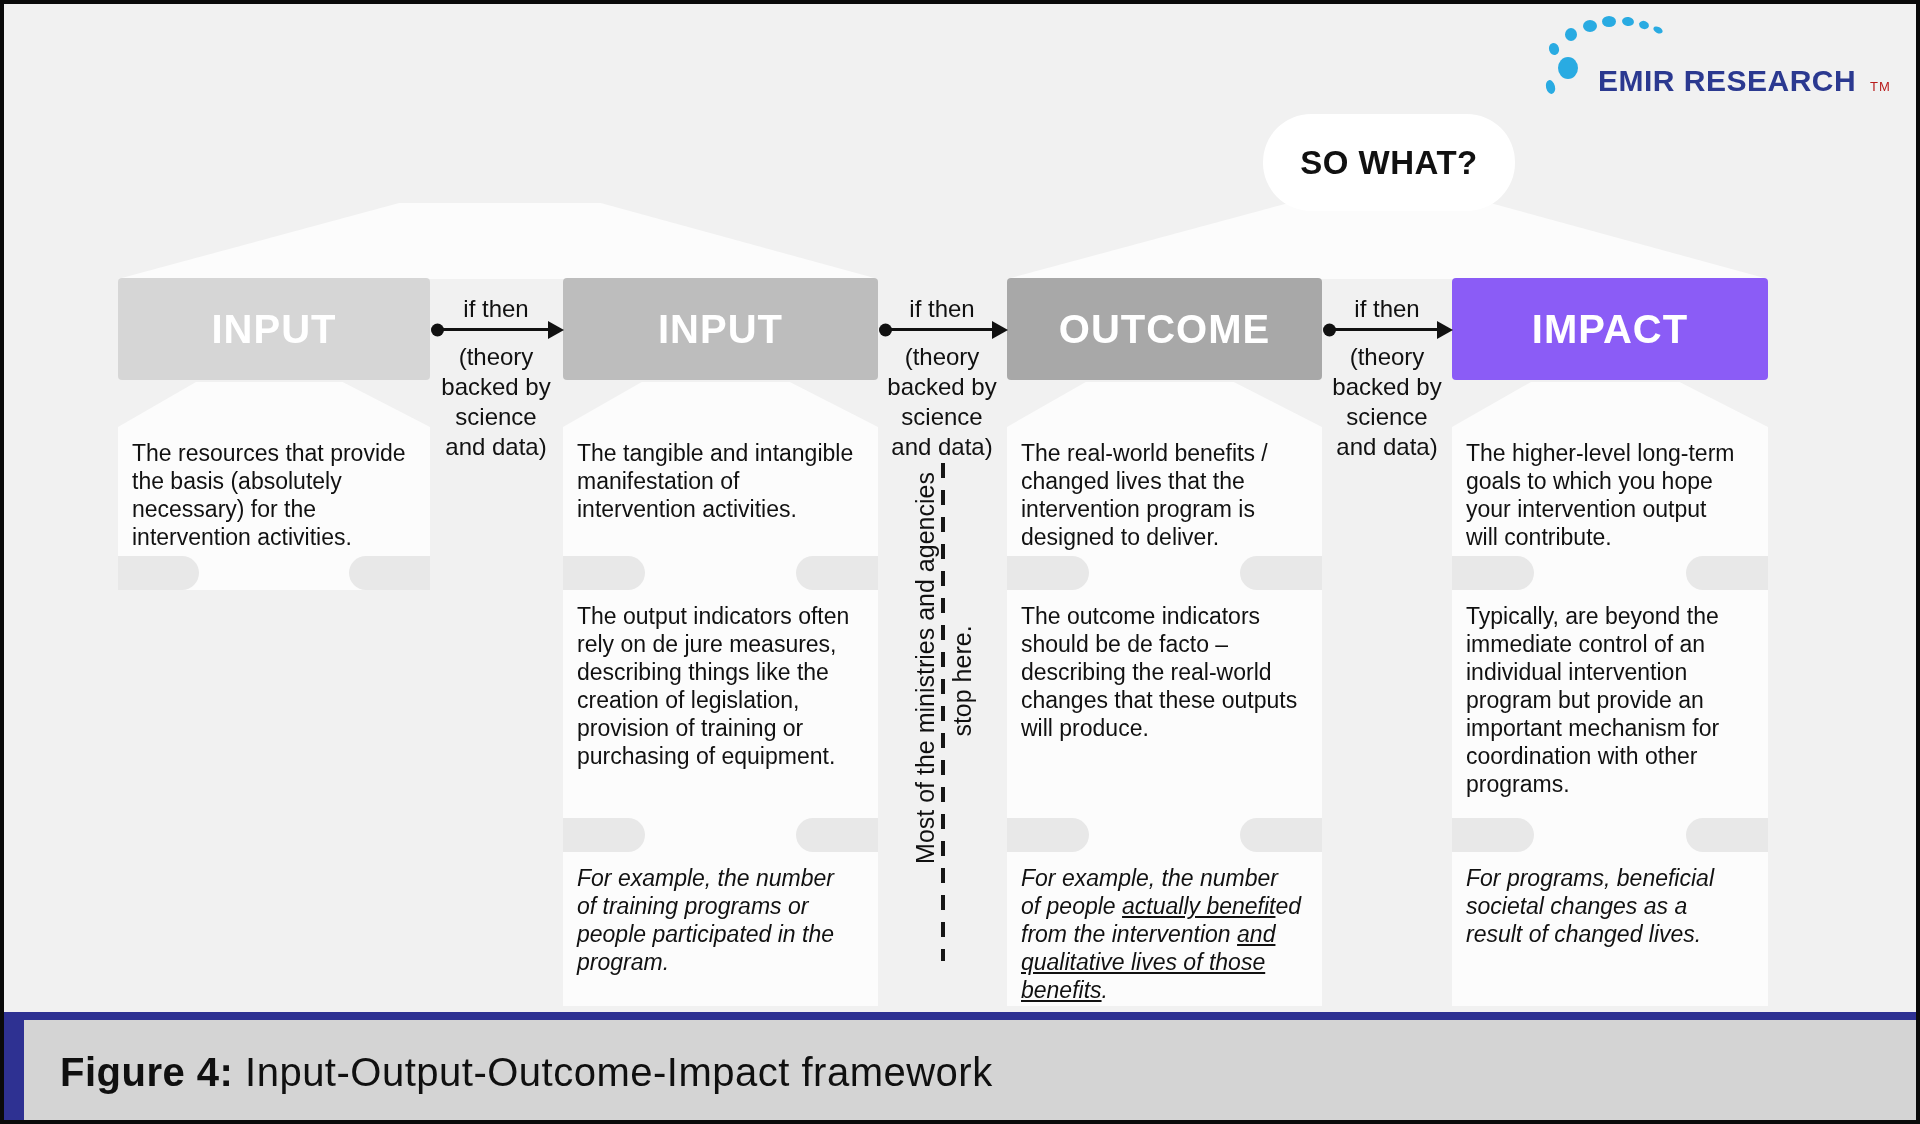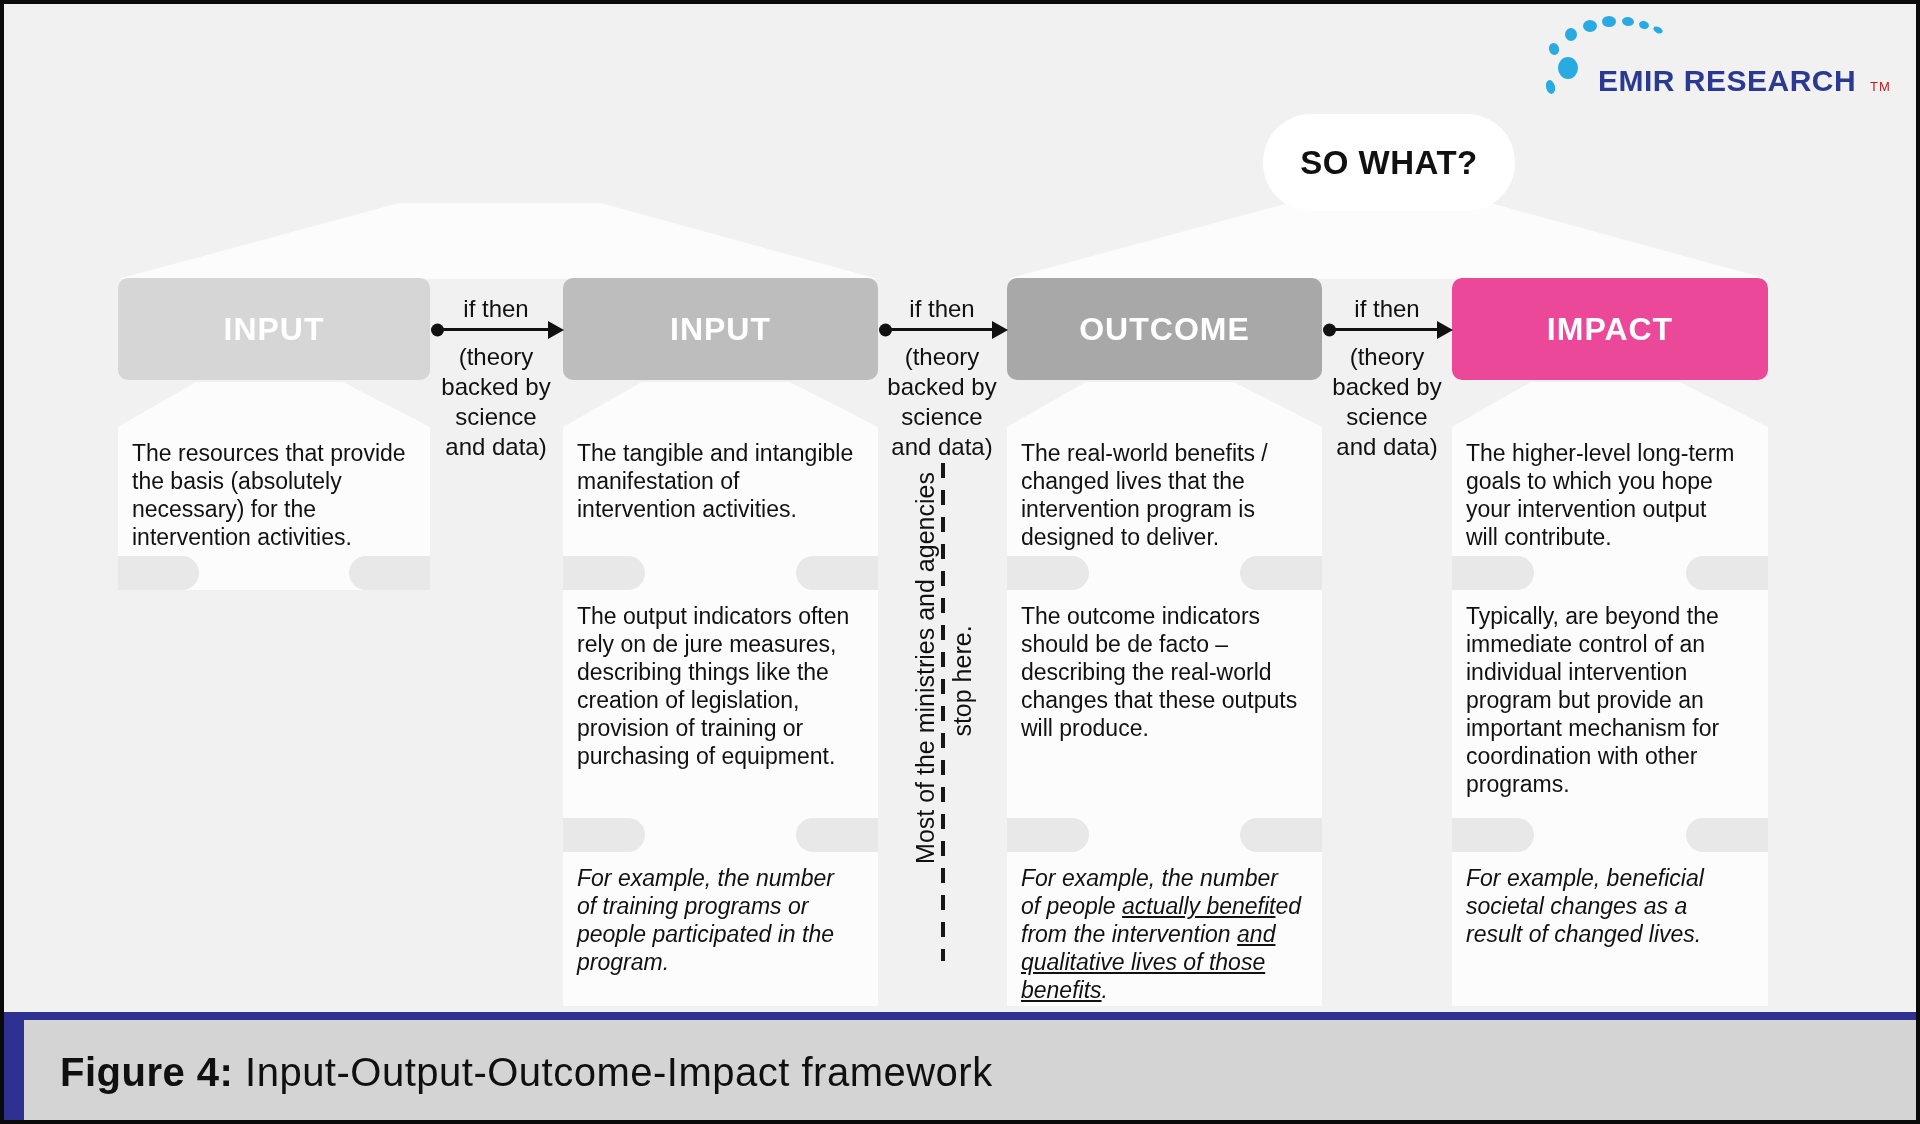--- a/index.html
+++ b/index.html
@@ -17,22 +17,22 @@
 
   
   .bubble{
     background:#fff;border-radius:48px;display:flex;align-items:center;justify-content:center;
     font-weight:bold;font-size:33px;color:#111;letter-spacing:.5px;z-index:5;
   }
   .funnel{background:#fcfcfc;clip-path:polygon(37% 0,63.5% 0,100% 100%,0 100%);z-index:1;}
 
   
   .hbox{
-    border-radius:10px;display:flex;align-items:center;justify-content:center;
-    color:#fff;font-weight:bold;font-size:32px;letter-spacing:1px;z-index:6;
+    border-radius:4px;display:flex;align-items:center;justify-content:center;
+    color:#fff;font-weight:bold;font-size:40px;letter-spacing:1px;z-index:6;
   }
 
   
   .arrow{height:3px;background:#111;z-index:7;}
   .arrow::before{content:'';position:absolute;left:-5px;top:50%;transform:translateY(-50%);
     width:13px;height:13px;border-radius:50%;background:#111;}
   .arrow::after{content:'';position:absolute;right:-8px;top:50%;transform:translateY(-50%);
     width:0;height:0;border-left:16px solid #111;border-top:9px solid transparent;border-bottom:9px solid transparent;}
   .iflabel{display:flex;flex-direction:column;align-items:center;text-align:center;
     font-size:24px;line-height:30px;color:#111;z-index:7;}
@@ -77,21 +77,21 @@
   </div>
 
   <div class="abs bubble" style="left:1263px;top:114px;width:252px;height:97px;">SO WHAT?</div>
 
   <div class="abs funnel" style="left:118px;top:203px;width:760px;height:76px;"></div>
   <div class="abs funnel" style="left:1007px;top:203px;width:761px;height:76px;"></div>
 
   <div class="abs hbox" style="left: 118px; top: 278px; width: 312px; height: 102px; background: rgb(214, 214, 214);">INPUT</div>
   <div class="abs hbox" style="left: 563px; top: 278px; width: 315px; height: 102px; background: rgb(189, 189, 189);">INPUT</div>
   <div class="abs hbox" style="left: 1007px; top: 278px; width: 315px; height: 102px; background: rgb(168, 168, 168);">OUTCOME</div>
-  <div class="abs hbox" style="left: 1452px; top: 278px; width: 316px; height: 102px; background: #ec4899;">IMPACT</div>
+  <div class="abs hbox" style="left: 1452px; top: 278px; width: 316px; height: 102px; background: #8b5cf6;">IMPACT</div>
 
   <div class="abs arrow" style="left:436px;top:328px;width:120px;"></div>
   <div class="abs arrow" style="left:884px;top:328px;width:116px;"></div>
   <div class="abs arrow" style="left:1328px;top:328px;width:117px;"></div>
 
   <div class="abs iflabel" style="left:421px;top:294px;width:150px;">
     <span>if then</span>
     <span class="sp"></span>
     <span>(theory</span>
     <span>backed by</span>
@@ -187,21 +187,21 @@
 
   <div class="abs wbox italic" style="left:563px;top:852px;width:315px;height:154px;">For example, the number
 of training programs or
 people participated in the
 program.</div>
   <div class="abs wbox italic" style="left:1007px;top:852px;width:315px;height:154px;"><span>For example, the number
 of people </span><span style="text-decoration: underline;">actually benefit</span><span>ed
 from the intervention </span><span style="text-decoration: underline;">and</span><span>
 </span><span style="text-decoration: underline;">qualitative lives of those</span><span>
 </span><span style="text-decoration: underline;">benefits</span><span>.</span></div>
-  <div class="abs wbox italic" style="left:1452px;top:852px;width:316px;height:154px;">For example, beneficial
+  <div class="abs wbox italic" style="left:1452px;top:852px;width:316px;height:154px;">For programs, beneficial
 societal changes as a
 result of changed lives.</div>
 
   <div class="abs dashline" style="left:941px;top:463px;height:498px;"></div>
   <div class="abs vnote" style="left:666px;top:653px;width:520px;height:30px;">Most of the ministries and agencies</div>
   <div class="abs vnote" style="left:763px;top:666px;width:400px;height:30px;">stop here.</div>
 
   <div class="abs" style="left: 0px; top: 1012px; width: 1920px; height: 112px; background: rgb(46, 49, 146);">
     <div class="abs" style="left: 24px; top: 8px; width: 1896px; height: 104px; display: flex; align-items: center; padding-left: 36px; box-sizing: border-box; background: rgb(212, 212, 212);">
       <div class="caption">

